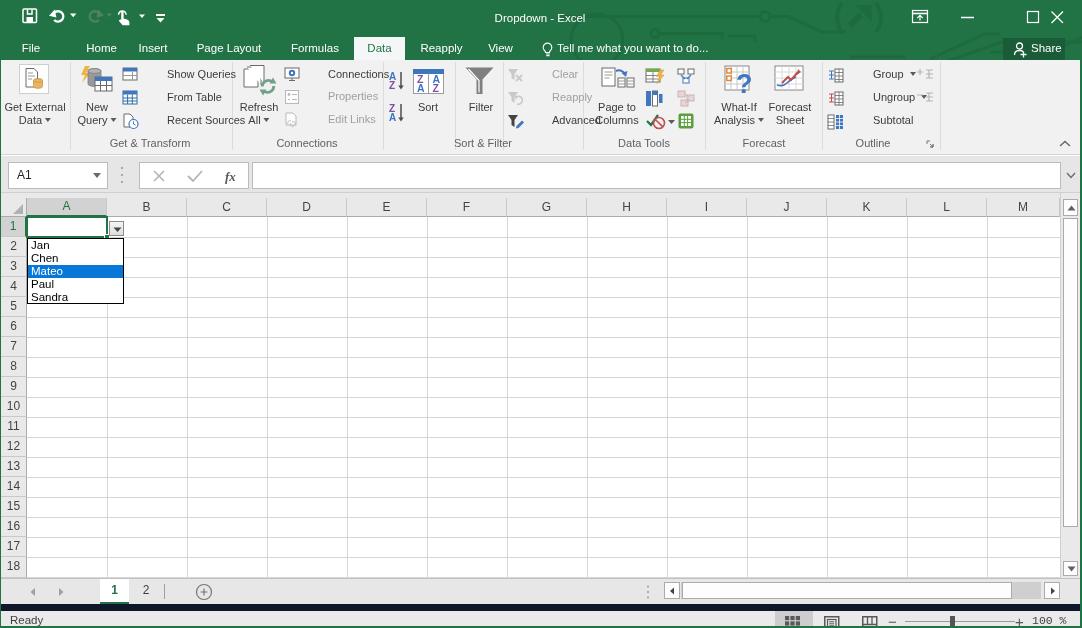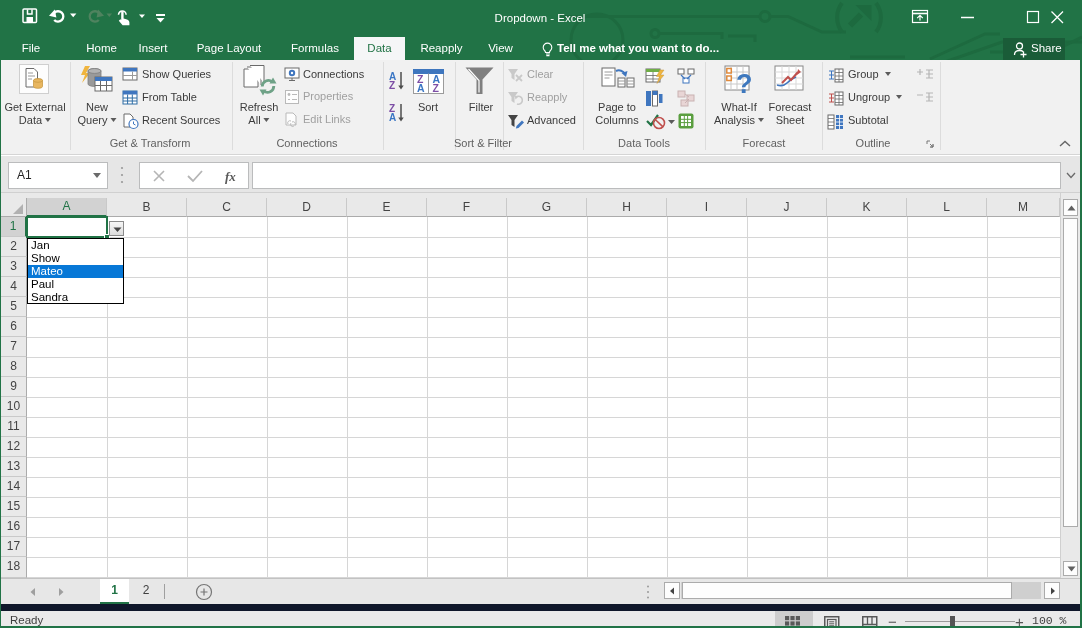--- a/index.html
+++ b/index.html
@@ -10,21 +10,21 @@
 #greenbase { left:0; top:0; width:1082px; height:60px; background:#217346; }
 #titlebar { left:0; top:0; width:967px; height:37px; }
 #tabrow { left:0; top:37px; width:1082px; height:23px; }
 .tab { position:absolute; top:0; height:23px; color:#fff; font-size:11.5px; line-height:22px; text-align:center; }
 #datatab { position:absolute; left:354px; top:0; width:51px; height:23px; background:#f5f6f7; color:#217346; font-size:11.5px; line-height:22px; text-align:center; }
 #sharebtn { position:absolute; left:1003px; top:1px; width:62px; height:22px; background:#1a5c38; color:#fff; font-size:11.5px; }
 
 #ribbon { left:0; top:60px; width:1082px; height:95px; background:#f1f1f1; border-bottom:1px solid #d5d5d5; }
 .gsep { position:absolute; top:2px; height:88px; width:1px; background:#dcdcdc; }
 .glabel { position:absolute; top:77px; height:14px; font-size:11px; color:#616161; transform:translateX(-50%); white-space:nowrap; }
-.rtext { position:absolute; font-size:11px; color:#3b3b3b; white-space:nowrap; }
+.rtext { position:absolute; font-size:11px; color:#3b3b3b; white-space:nowrap;margin-left:25px; }
 .rtextc { position:absolute; font-size:11px; color:#3b3b3b; white-space:nowrap; transform:translateX(-50%); text-align:center; }
 .dim { color:#a0a0a0 !important; }
 .caret { display:inline-block; width:0; height:0; border-left:3px solid transparent; border-right:3px solid transparent; border-top:4px solid #5b5b5b; margin-left:3px; vertical-align:2px; }
 
 #fbar { left:0; top:156px; width:1082px; height:37px; background:#e6e6e6; border-bottom:1px solid #d0d0d0; }
 .fbox { position:absolute; background:#fff; border:1px solid #bbbcbd; }
 
 #gridwrap { left:0; top:193px; width:1082px; height:385px; background:#e9e9e9; }
 #grid { position:absolute; left:27px; top:24px; width:1033px; height:361px; background:#fff; }
 .colhdr { position:absolute; top:5px; height:19px; background:#e9e9e9; border-right:1px solid #c9c9c9; border-bottom:1px solid #ababab; color:#444; font-size:12px; text-align:center; line-height:18px; }
@@ -113,21 +113,21 @@
   <div class="tab" style="left:284px;width:62px;">Formulas</div>
   <div id="datatab">Data</div>
   <div class="tab" style="left:419px;width:45px;">Reapply</div>
   <div class="tab" style="left:481px;width:39px;">View</div>
   <svg class="abs" style="left:540px;top:3px" width="16" height="18" viewBox="0 0 16 18">
     <g stroke="#fff" fill="none" stroke-width="1.1">
       <path d="M 4.5 10.5 a 4.3 4.3 0 1 1 6 0 q -1 0.8 -1 2 l -4 0 q 0 -1.2 -1 -2 Z"></path>
       <path d="M 6 14 l 3.8 0 m -3.5 1.6 l 3.2 0"></path>
     </g>
   </svg>
-  <div class="tab" style="left:557px;width:200px;text-align:left;font-weight:bold;">Tell me what you want to do...</div>
+  <div class="tab" style="left:557px;width:200px;text-align:left;">Tell me what you want to do...</div>
   <div id="sharebtn">
     <svg class="abs" style="left:8px;top:3px" width="18" height="17" viewBox="0 0 18 17">
       <g stroke="#fff" fill="none" stroke-width="1.3">
         <circle cx="8.5" cy="5" r="3"></circle>
         <path d="M 3.5 14 q 0 -4.5 5 -4.5 q 2.5 0 3.8 1.2"></path>
         <path d="M 12.5 10.5 l 0 6 m -3 -3 l 6 0"></path>
       </g>
     </svg>
     <div class="abs" style="left:28px;top:0;height:22px;line-height:21px;">Share</div>
   </div>
@@ -466,21 +466,21 @@
   <div class="abs" style="left:104px;top:41px;width:6px;height:6px;background:#217346;border:1px solid #fff;"></div>
 
   <div class="abs" style="left:109px;top:28px;width:15px;height:15px;background:linear-gradient(#f6f6f6,#dddddd);border:1px solid #8b8b8b;">
     <svg class="abs" style="left:3px;top:5px" width="9" height="6" viewBox="0 0 9 6">
         <path d="M 0.5 0.5 L 4.5 5 L 8.5 0.5 Z" fill="#444"></path>
       </svg>
   </div>
 
   <div class="abs" style="left:27px;top:45px;width:97px;height:66px;background:#fff;border:1px solid #000;font-size:11.5px;color:#000;">
     <div style="height:13px;line-height:13px;padding-left:3px;">Jan</div>
-    <div style="height:13px;line-height:13px;padding-left:3px;">Show</div>
+    <div style="height:13px;line-height:13px;padding-left:3px;">Chen</div>
     <div style="height:13px;line-height:13px;padding-left:3px;background:#0778d7;color:#fff;">Mateo</div>
     <div style="height:13px;line-height:13px;padding-left:3px;">Paul</div>
     <div style="height:13px;line-height:13px;padding-left:3px;">Sandra</div>
   </div>
 
   <div class="abs" style="left:1060px;top:0;width:20px;height:385px;background:#e9e9e9;border-left:1px solid #d0d0d0;"></div>
   <div class="abs" style="left:1063px;top:6px;width:15px;height:17px;background:#fdfdfd;border:1px solid #ababab;">
     <svg class="abs" style="left:3px;top:5px" width="9" height="6" viewBox="0 0 9 6">
         <path d="M 0.5 5.5 L 4.5 0.5 L 8.5 5.5 Z" fill="#606060"></path>
       </svg>

